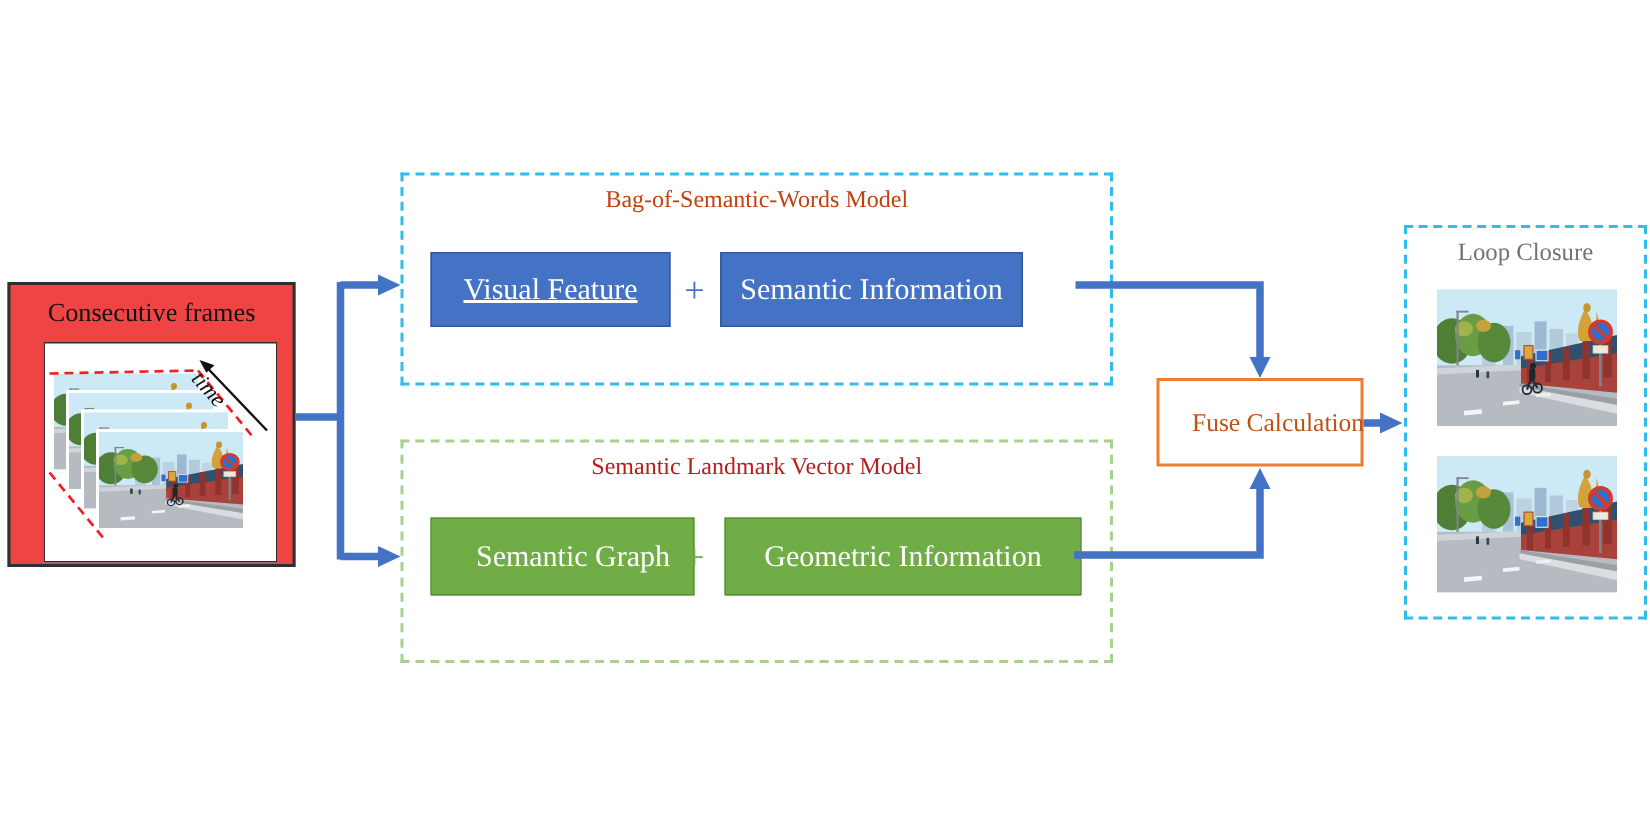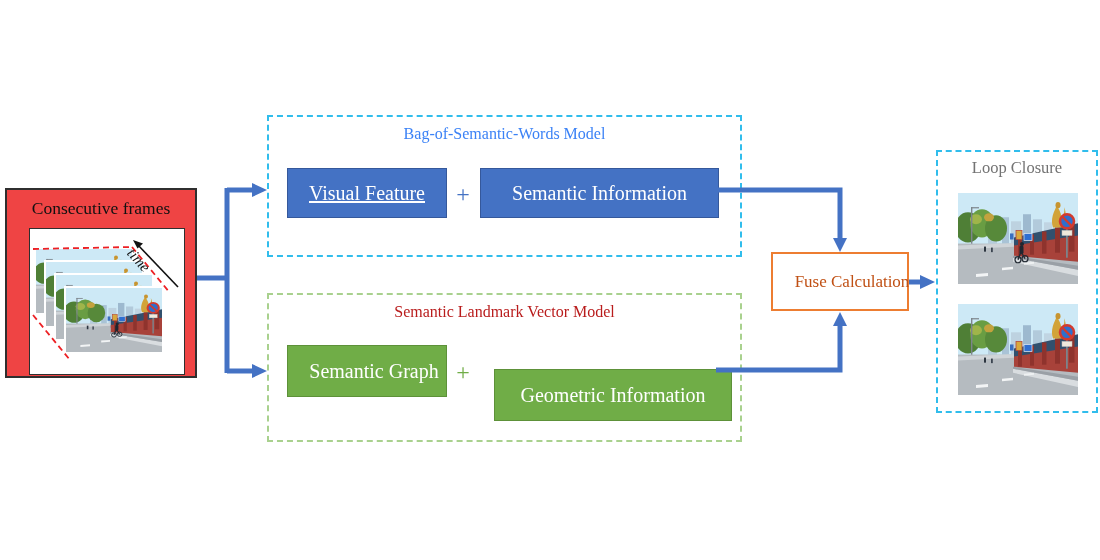--- a/index.html
+++ b/index.html
@@ -20,21 +20,21 @@
   .cascade-overlay{position:absolute;left:0;top:0;width:156px;height:147px;pointer-events:none;}
   .time-label{position:absolute;left:106px;top:16px;transform:rotate(48deg);
     transform-origin:left top;font-style:italic;font-size:15px;color:#111;white-space:nowrap;}
   
   .dash-box{position:absolute;box-sizing:border-box;background:#fff;}
   .dash-cyan{border:2px dashed #31bdec;}
   .dash-green{border:2px dashed #a9d18e;}
   .bow-box{left:267px;top:115px;width:475px;height:142px;}
   .slv-box{left:267px;top:293px;width:475px;height:149px;}
   .model-title{position:absolute;left:0;top:8px;width:100%;text-align:center;font-size:16px;}
-  .bow-title{color:#3b82f6;}
+  .bow-title{color:#c2410c;}
   .slv-title{color:#b91c1c;}
   .box-solid{position:absolute;display:flex;align-items:center;justify-content:center;
     color:#ffffff;font-size:20px;box-sizing:border-box;white-space:nowrap;}
   .blue-fill{background:#4472c4;border:1px solid #35589b;}
   .green-fill{background:#70ad47;border:1px solid #5d9139;}
   .plus-sign{position:absolute;font-size:24px;font-weight:400;line-height:1;
     transform:translate(-50%,-50%);}
   .plus-blue{color:#4472c4;}
   .plus-green{color:#70ad47;}
   
@@ -161,28 +161,28 @@
         </g>
       </svg>
       <div class="time-label">time</div>
     </div>
   </div>
 
   <div class="dash-box dash-cyan bow-box">
     <div class="model-title bow-title">Bag-of-Semantic-Words Model</div>
     <div class="box-solid blue-fill" style="left:18px;top:51px;width:160px;height:50px;text-decoration:underline;">Visual Feature</div>
     <div class="plus-sign plus-blue" style="left:194px;top:77px;">+</div>
-    <div class="box-solid blue-fill" style="left:211px;top:51px;width:239px;height:50px;">Semantic Information</div>
+    <div class="box-solid blue-fill" style="left:211px;top:51px;width:202px;height:50px;">Semantic Information</div>
   </div>
 
   <div class="dash-box dash-green slv-box">
     <div class="model-title slv-title">Semantic Landmark Vector Model</div>
-    <div class="box-solid green-fill" style="left:18px;top:50px;width:160px;height:52px;padding-left:14px;">Semantic Graph</div>
+    <div class="box-solid green-fill" style="left:18px;top:50px;width:176px;height:52px;padding-left:14px;">Semantic Graph</div>
     <div class="plus-sign plus-green" style="left:194px;top:77px;">+</div>
-    <div class="box-solid green-fill" style="left:225px;top:50px;width:238px;height:52px;margin-top:24px;">Geometric Information</div>
+    <div class="box-solid green-fill" style="left:214px;top:50px;width:238px;height:52px;">Geometric Information</div>
   </div>
 
   <div class="fuse-box">Fuse Calculation</div>
 
   <div class="dash-box dash-cyan output-box">
     <div class="output-title">Loop Closure</div>
     <div class="photo photo-1">
       <svg viewBox="0 0 120 90" preserveAspectRatio="none">
           <use href="#street"></use>
           <use href="#cyclist"></use>

